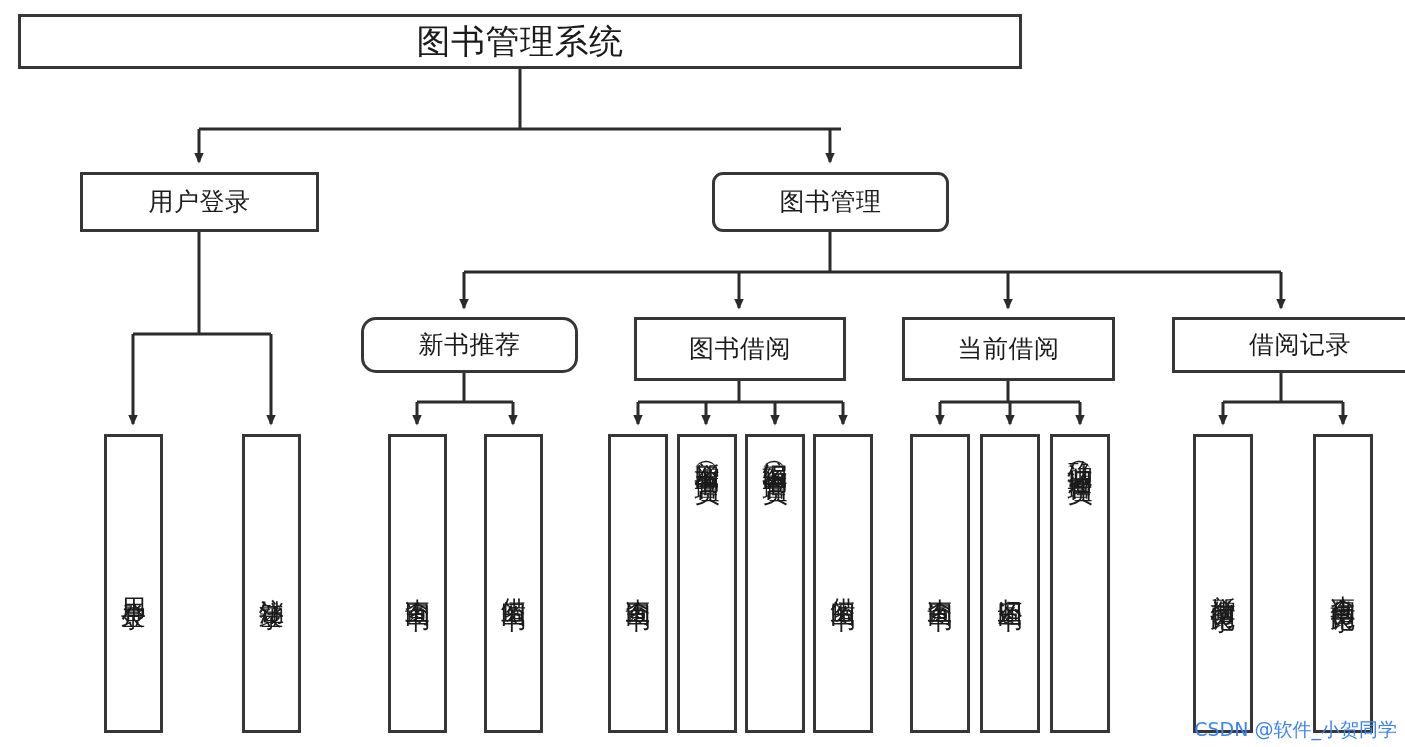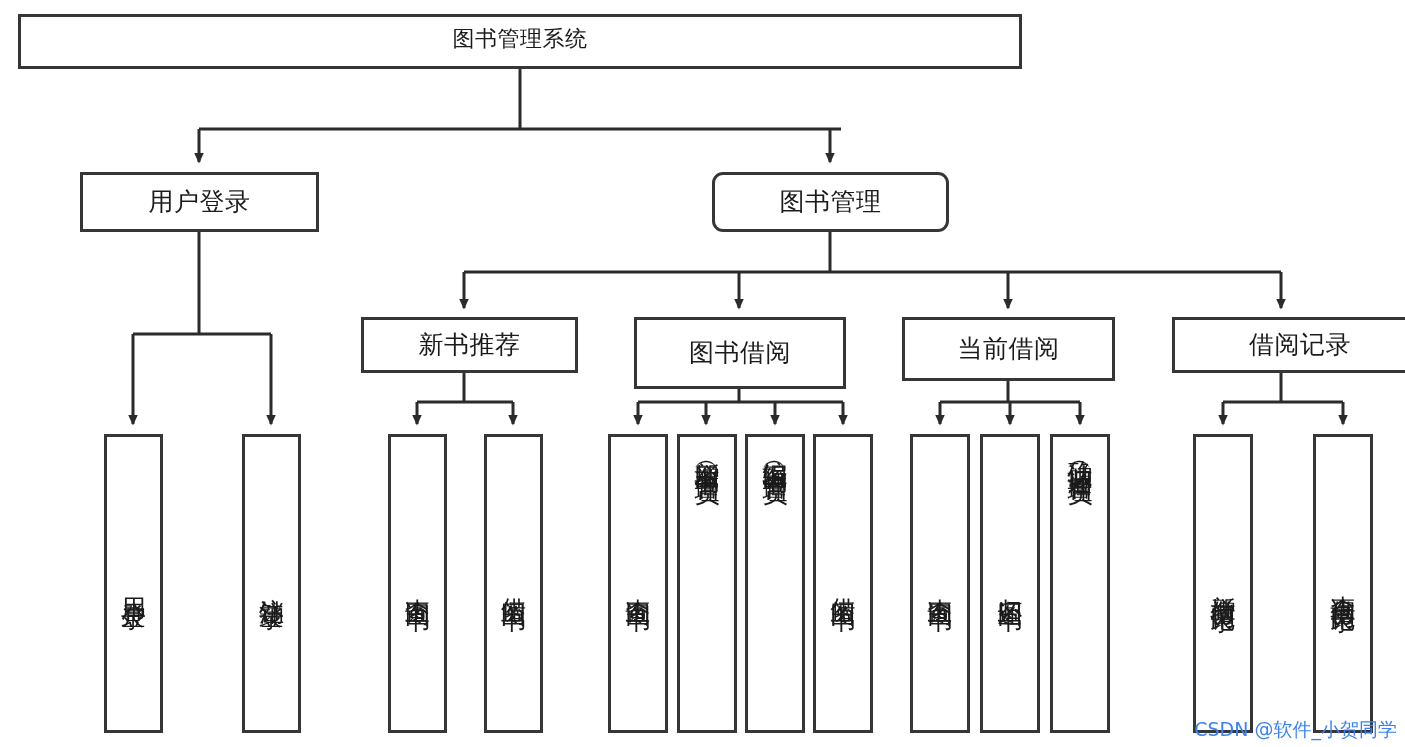--- a/index.html
+++ b/index.html
@@ -36,21 +36,21 @@
     text-align:center;
     letter-spacing:0.5px;
     color:#1b1b1b;
   }
   
   .node.horiz .label{
     font-size:25px;
     line-height:1.1;
     white-space:nowrap;
   }
-  .node.title .label{ font-size:22px;font-family:Liberation Mono, monospace; }
+  .node.title .label{ font-size:34px; }
   
   .node.leaf{
     align-items:flex-start;
     justify-content:center;
     padding-top:4px;
   }
   .node.leaf.centered{ align-items:center; padding-top:0; }
   .node.leaf .label{
     writing-mode:vertical-rl;
     text-orientation:upright;
@@ -129,24 +129,24 @@
     <span class="label">图书管理系统</span>
   </div>
 
   <div class="node horiz" style="left:80px; top:172px; width:239px; height:60px;">
     <span class="label">用户登录</span>
   </div>
   <div class="node horiz" style="left:712px; top:172px; width:237px; height:60px;border-radius:11px;">
     <span class="label">图书管理</span>
   </div>
 
-  <div class="node horiz" style="left:361px; top:317px; width:217px; height:56px;">
+  <div class="node horiz" style="left:361px; top:317px; width:217px; height:56px;border-radius:15px;">
     <span class="label">新书推荐</span>
   </div>
-  <div class="node horiz" style="left:634px; top:317px; width:212px; height:72px;">
+  <div class="node horiz" style="left:634px; top:317px; width:212px; height:64px;">
     <span class="label">图书借阅</span>
   </div>
   <div class="node horiz" style="left:902px; top:317px; width:213px; height:64px;">
     <span class="label">当前借阅</span>
   </div>
   <div class="node horiz" style="left:1172px; top:317px; width:256px; height:56px;">
     <span class="label">借阅记录</span>
   </div>
 
   <div class="node leaf centered" style="left:104px; top:434px; width:59px; height:299px;">

